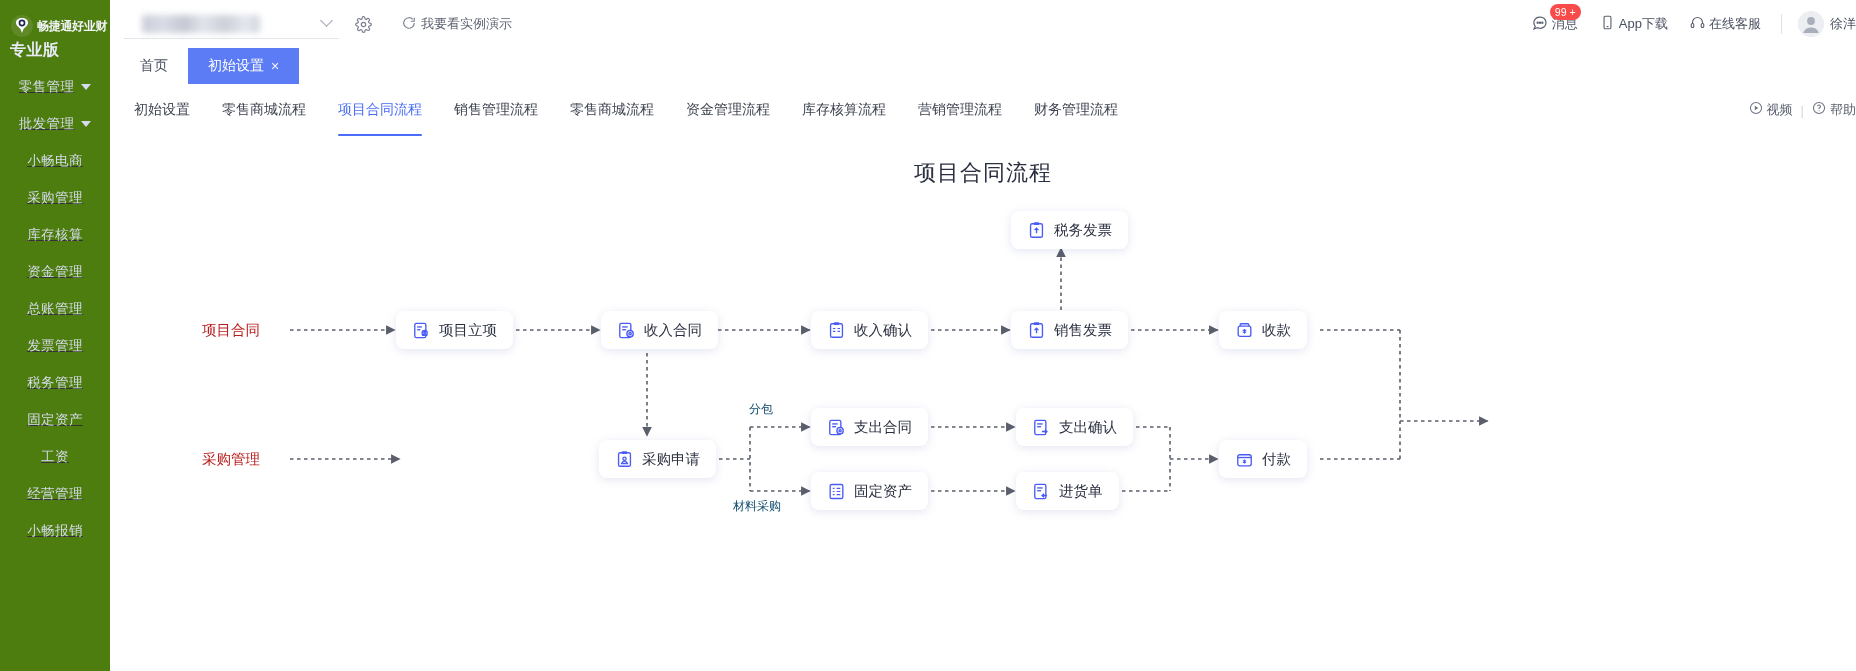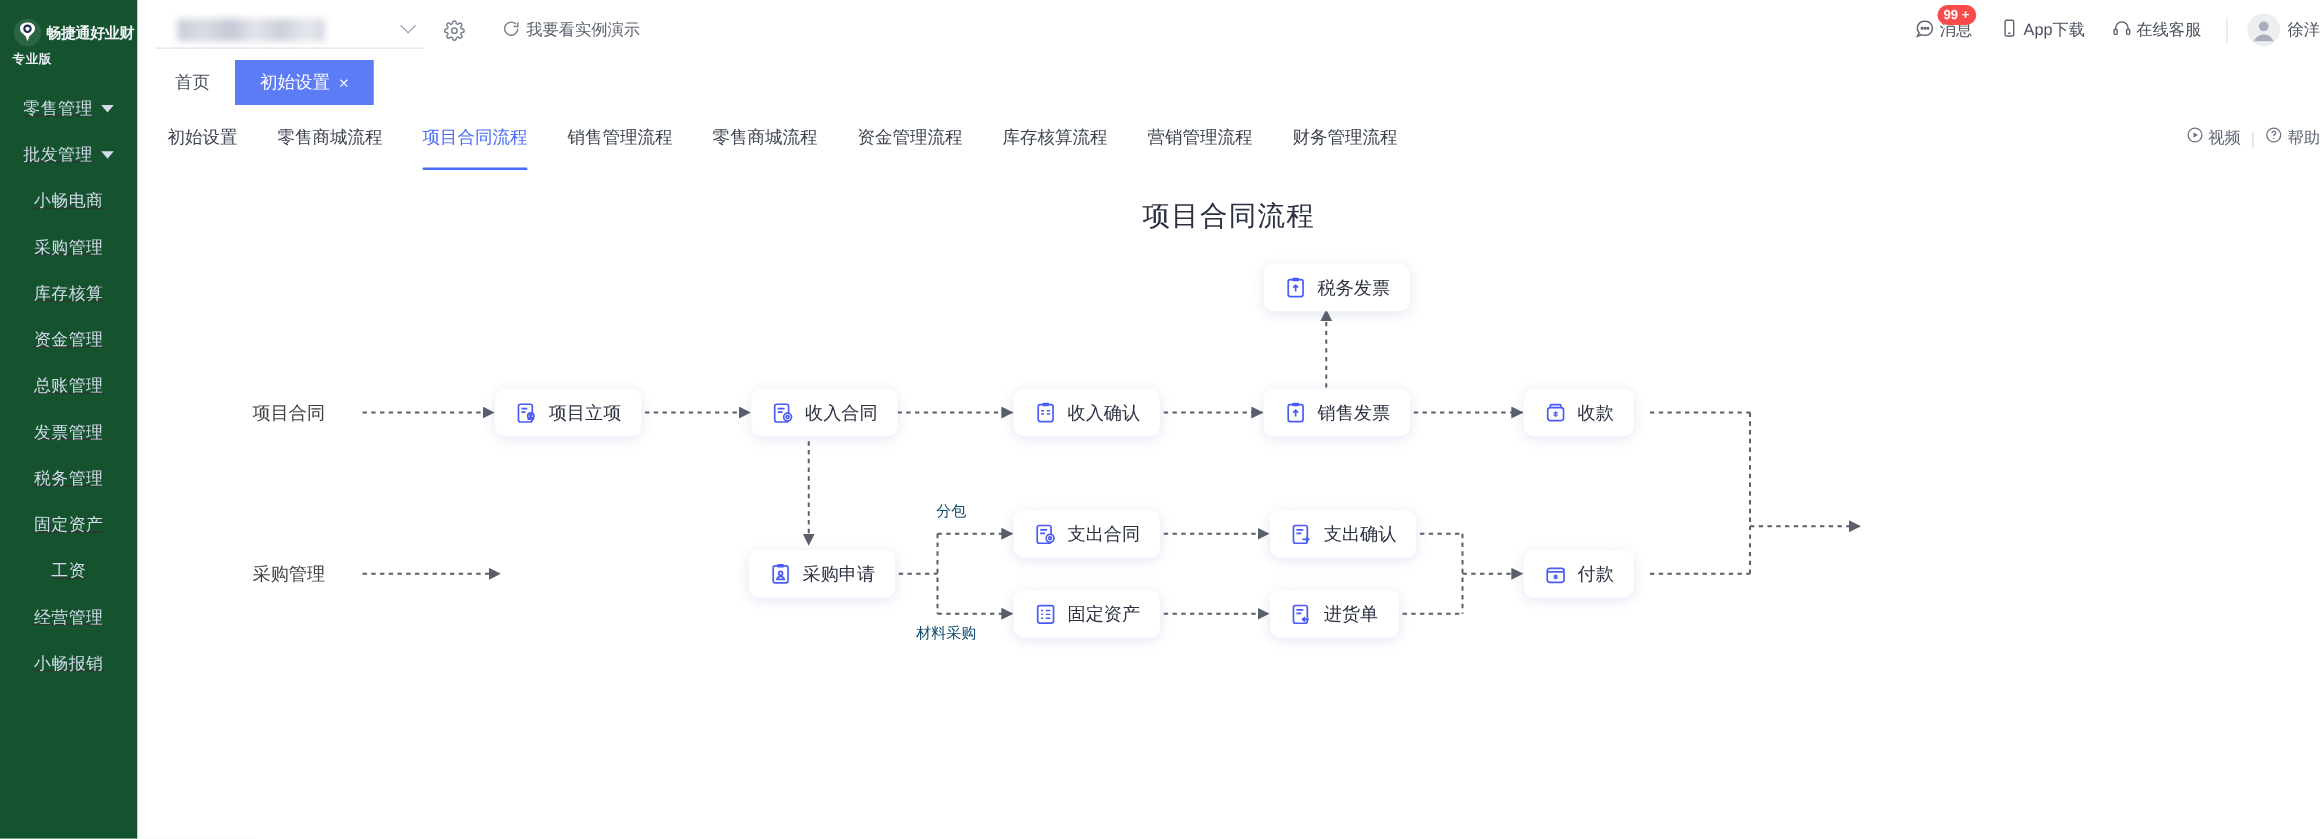--- a/index.html
+++ b/index.html
@@ -8,39 +8,39 @@
     font-family: "Liberation Sans", "DejaVu Sans", sans-serif;
     background:#ffffff;
     font-size:13px;
     color:#333;
   }
   .app { position:relative; width:1856px; height:671px; display:flex; }
 
   
   .sidebar {
     width:110px; min-width:110px; height:671px;
-    background:#14532d;
+    background:#4d7c0f;
     position:relative;
     overflow:hidden;
   }
   .logo-block { padding:14px 0 6px 0; position:relative; height:62px; }
   .logo-row { display:flex; align-items:center; padding-left:10px; }
   .logo-mark {
     width:24px; height:24px; border-radius:50%;
     display:flex; align-items:center; justify-content:center;
     flex:0 0 auto;
   }
   .logo-mark svg { display:block; }
   .logo-text {
     color:#f2f4fa; font-size:12px; margin-left:3px;
     white-space:nowrap; letter-spacing:-0.3px;
     font-weight:600;
   }
   .logo-sub {
-    color:#e8ebf5; font-size:10px; font-weight:700;
+    color:#e8ebf5; font-size:16px; font-weight:700;
     padding-left:10px; margin-top:2px; letter-spacing:0.5px;
   }
   .menu { margin-top:6px;text-decoration:underline; }
   .menu-item {
     height:37px; display:flex; align-items:center; justify-content:center;
     color:#d5dbeb; font-size:13.5px; cursor:pointer; position:relative;
     letter-spacing:0.4px;
   }
   .caret {
     margin-left:7px; width:0; height:0;
@@ -80,21 +80,21 @@
     height:100%;
   }
   .tb-item {
     display:flex; align-items:center; gap:4px; color:#4a5060;
     font-size:13px; cursor:pointer; margin-left:22px; position:relative;
     white-space:nowrap;
   }
   .badge {
     position:absolute; top:-11px; left:18px;
     background:#fa4b4b; color:#fff; font-size:10.5px; line-height:1;
-    padding:3px 5px 3px 5px; border-radius:9px; font-weight:700;
+    padding:3px 5px 3px 5px; border-radius:9px; font-weight:400;
     white-space:nowrap;
   }
   .tb-sep { width:1px; height:20px; background:#e0e2e8; margin-left:20px; }
   .avatar-wrap { display:flex; align-items:center; margin-left:16px; }
   .avatar {
     width:26px; height:26px; border-radius:50%; background:#eceef2;
     display:flex; align-items:center; justify-content:center; overflow:hidden;
   }
   .uname { margin-left:6px; color:#4a5060; font-size:13px; white-space:nowrap; }
 
@@ -147,21 +147,21 @@
   .node {
     position:absolute; display:flex; align-items:center; gap:8px;
     background:#fff; border-radius:8px; padding:9px 16px;
     box-shadow:0 2px 10px rgba(90,100,180,0.16);
     font-size:14.5px; color:#2b3040; cursor:pointer;
     white-space:nowrap; height:38px;
   }
   .node .ic { width:19px; height:19px; flex:0 0 auto; display:block; }
 
   .lane-label {
-    position:absolute; font-size:14.5px; color:#404040; white-space:nowrap;
+    position:absolute; font-size:14.5px; color:#b91c1c; white-space:nowrap;
   }
   .edge-label {
     position:absolute; font-size:12px; color:#0c4a6e; white-space:nowrap;
   }
 </style>
 </head>
 <body>
 
 <div class="app">
 

